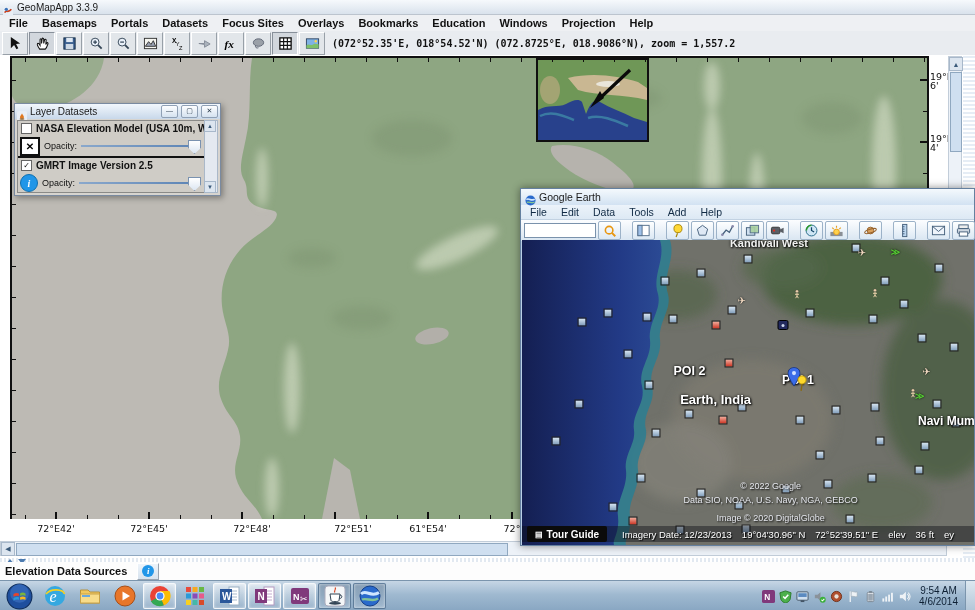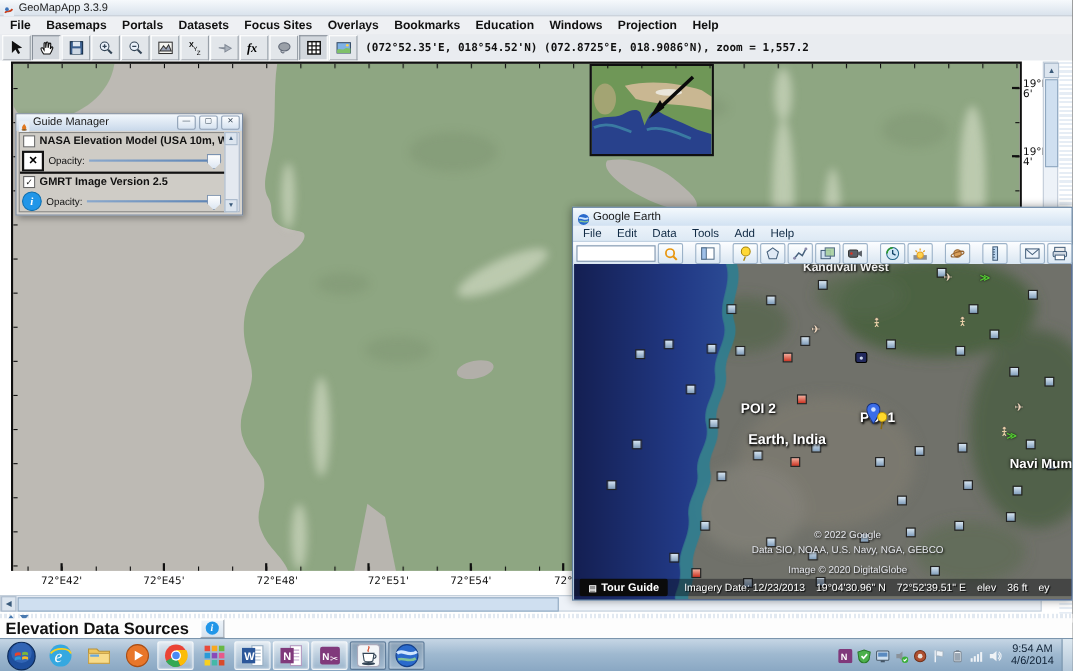--- a/index.html
+++ b/index.html
@@ -27,21 +27,21 @@
   .ylab{position:absolute;left:1px;font:9.5px "DejaVu Sans",sans-serif;color:#111;line-height:9px;}
   #gma-vscroll{position:absolute;left:948px;top:1px;width:14px;height:485px;background:#edf2f8;border:1px solid #c2cdd9;box-sizing:border-box;}
   #gma-hscroll{position:absolute;left:0;top:486px;width:947px;height:15px;background:#edf2f8;border:1px solid #c2cdd9;box-sizing:border-box;}
   .sb-arrow{position:absolute;width:12px;height:12px;background:#dce5ef;border:1px solid #a8b8ca;font-size:7px;color:#3a5a7a;display:flex;align-items:center;justify-content:center;}
   .vthumb{position:absolute;left:1px;top:15px;width:10px;height:78px;background:#cfdff0;border:1px solid #8fa8c0;border-color:#90a8c0;}
   .hthumb{position:absolute;left:15px;top:1px;width:490px;height:11px;background:#cfdff0;border:1px solid #90a8c0;}
   #gma-corner-strip{position:absolute;left:963px;top:1px;width:12px;height:502px;background:repeating-linear-gradient(0deg,#e6edf5 0 2px,#ffffff 2px 4px);}
   #gma-splitter{position:absolute;left:0;top:503px;width:975px;height:8px;background:repeating-linear-gradient(90deg,#e2e9f1 0 2px,#ffffff 2px 4px);}
   .split-tri{position:absolute;top:1px;width:0;height:0;border-left:4px solid transparent;border-right:4px solid transparent;}
   #gma-bottom{position:absolute;left:0;top:562px;width:975px;height:18px;background:#fdfdfd;display:flex;align-items:center;}
-  #elev-label{font-size:15px;font-weight:bold;color:#111;margin-left:5px;}
+  #elev-label{font-size:11px;font-weight:bold;color:#111;margin-left:5px;}
   .info-btn{margin-left:10px;width:22px;height:17px;border:1px solid;border-color:#fff #9aa4b0 #9aa4b0 #fff;background:linear-gradient(#eef4fa,#d6e2ee);display:flex;align-items:center;justify-content:center;padding:0;}
   .info-circle{width:12px;height:12px;border-radius:50%;background:#2196e8;color:#fff;font:italic bold 9px "Liberation Serif",serif;display:flex;align-items:center;justify-content:center;}
   
   #lm{position:absolute;left:14px;top:103px;width:205px;height:91px;border:1px solid #7a8aa0;background:#d7d4cf;box-shadow:2px 2px 6px rgba(0,0,0,.35);}
   #lm-titlebar{height:15px;background:linear-gradient(#f2f7fc,#c8d8ea);display:flex;align-items:center;gap:3px;padding:0 2px;}
   #lm-title{font-size:10px;color:#1a1a1a;flex:1;}
   .win-btn{width:15px;height:11px;border:1px solid #8fa0b5;border-radius:2px;background:linear-gradient(#fdfeff,#d5e2f0);font-size:7px;line-height:9px;text-align:center;color:#345;}
   #lm-body{position:absolute;left:2px;top:16px;right:14px;bottom:2px;background:#cfccc6;border:1px solid #8a8a88;overflow:hidden;}
   .lm-row1{display:flex;align-items:center;gap:4px;height:15px;padding-left:3px;white-space:nowrap;overflow:hidden;}
   .lm-check{width:9px;height:9px;background:#fff;border:1px solid #666;font-size:8px;line-height:9px;text-align:center;color:#111;flex:0 0 auto;}
@@ -238,21 +238,21 @@
             <path d="M92,10 L60,40" stroke="#0a0a0a" stroke-width="3.2"></path>
             <path d="M52,48 L66,38 L62,31 Z" fill="#0a0a0a"></path>
           </svg>
         </div>
       <div class="tick" style="left: 13px; bottom: 0px; width: 1px; height: 4px;"></div><div class="tick" style="left: 13px; top: 0px; width: 1px; height: 4px;"></div><div class="tick" style="left: 44px; bottom: 0px; width: 1px; height: 4px;"></div><div class="tick" style="left: 44px; top: 0px; width: 1px; height: 4px;"></div><div class="tick" style="left: 75px; bottom: 0px; width: 1px; height: 4px;"></div><div class="tick" style="left: 75px; top: 0px; width: 1px; height: 4px;"></div><div class="tick" style="left: 106px; bottom: 0px; width: 1px; height: 4px;"></div><div class="tick" style="left: 106px; top: 0px; width: 1px; height: 4px;"></div><div class="tick" style="left: 137px; bottom: 0px; width: 1px; height: 4px;"></div><div class="tick" style="left: 137px; top: 0px; width: 1px; height: 4px;"></div><div class="tick" style="left: 168px; bottom: 0px; width: 1px; height: 4px;"></div><div class="tick" style="left: 168px; top: 0px; width: 1px; height: 4px;"></div><div class="tick" style="left: 199px; bottom: 0px; width: 1px; height: 4px;"></div><div class="tick" style="left: 199px; top: 0px; width: 1px; height: 4px;"></div><div class="tick" style="left: 230px; bottom: 0px; width: 1px; height: 4px;"></div><div class="tick" style="left: 230px; top: 0px; width: 1px; height: 4px;"></div><div class="tick" style="left: 261px; bottom: 0px; width: 1px; height: 4px;"></div><div class="tick" style="left: 261px; top: 0px; width: 1px; height: 4px;"></div><div class="tick" style="left: 292px; bottom: 0px; width: 1px; height: 4px;"></div><div class="tick" style="left: 292px; top: 0px; width: 1px; height: 4px;"></div><div class="tick" style="left: 323px; bottom: 0px; width: 1px; height: 4px;"></div><div class="tick" style="left: 323px; top: 0px; width: 1px; height: 4px;"></div><div class="tick" style="left: 354px; bottom: 0px; width: 1px; height: 4px;"></div><div class="tick" style="left: 354px; top: 0px; width: 1px; height: 4px;"></div><div class="tick" style="left: 385px; bottom: 0px; width: 1px; height: 4px;"></div><div class="tick" style="left: 385px; top: 0px; width: 1px; height: 4px;"></div><div class="tick" style="left: 416px; bottom: 0px; width: 1px; height: 4px;"></div><div class="tick" style="left: 416px; top: 0px; width: 1px; height: 4px;"></div><div class="tick" style="left: 447px; bottom: 0px; width: 1px; height: 4px;"></div><div class="tick" style="left: 447px; top: 0px; width: 1px; height: 4px;"></div><div class="tick" style="left: 478px; bottom: 0px; width: 1px; height: 4px;"></div><div class="tick" style="left: 478px; top: 0px; width: 1px; height: 4px;"></div><div class="tick" style="left: 509px; bottom: 0px; width: 1px; height: 4px;"></div><div class="tick" style="left: 509px; top: 0px; width: 1px; height: 4px;"></div><div class="tick" style="left: 540px; bottom: 0px; width: 1px; height: 4px;"></div><div class="tick" style="left: 540px; top: 0px; width: 1px; height: 4px;"></div><div class="tick" style="left: 571px; bottom: 0px; width: 1px; height: 4px;"></div><div class="tick" style="left: 571px; top: 0px; width: 1px; height: 4px;"></div><div class="tick" style="left: 602px; bottom: 0px; width: 1px; height: 4px;"></div><div class="tick" style="left: 602px; top: 0px; width: 1px; height: 4px;"></div><div class="tick" style="left: 633px; bottom: 0px; width: 1px; height: 4px;"></div><div class="tick" style="left: 633px; top: 0px; width: 1px; height: 4px;"></div><div class="tick" style="left: 664px; bottom: 0px; width: 1px; height: 4px;"></div><div class="tick" style="left: 664px; top: 0px; width: 1px; height: 4px;"></div><div class="tick" style="left: 695px; bottom: 0px; width: 1px; height: 4px;"></div><div class="tick" style="left: 695px; top: 0px; width: 1px; height: 4px;"></div><div class="tick" style="left: 726px; bottom: 0px; width: 1px; height: 4px;"></div><div class="tick" style="left: 726px; top: 0px; width: 1px; height: 4px;"></div><div class="tick" style="left: 757px; bottom: 0px; width: 1px; height: 4px;"></div><div class="tick" style="left: 757px; top: 0px; width: 1px; height: 4px;"></div><div class="tick" style="left: 788px; bottom: 0px; width: 1px; height: 4px;"></div><div class="tick" style="left: 788px; top: 0px; width: 1px; height: 4px;"></div><div class="tick" style="left: 819px; bottom: 0px; width: 1px; height: 4px;"></div><div class="tick" style="left: 819px; top: 0px; width: 1px; height: 4px;"></div><div class="tick" style="left: 850px; bottom: 0px; width: 1px; height: 4px;"></div><div class="tick" style="left: 850px; top: 0px; width: 1px; height: 4px;"></div><div class="tick" style="left: 881px; bottom: 0px; width: 1px; height: 4px;"></div><div class="tick" style="left: 881px; top: 0px; width: 1px; height: 4px;"></div><div class="tick" style="left: 912px; bottom: 0px; width: 1px; height: 4px;"></div><div class="tick" style="left: 912px; top: 0px; width: 1px; height: 4px;"></div><div class="tick" style="right: 0px; top: 22px; width: 4px; height: 1px;"></div><div class="tick" style="left: 0px; top: 22px; width: 4px; height: 1px;"></div><div class="tick" style="right: 0px; top: 53px; width: 4px; height: 1px;"></div><div class="tick" style="left: 0px; top: 53px; width: 4px; height: 1px;"></div><div class="tick" style="right: 0px; top: 84px; width: 4px; height: 1px;"></div><div class="tick" style="left: 0px; top: 84px; width: 4px; height: 1px;"></div><div class="tick" style="right: 0px; top: 115px; width: 4px; height: 1px;"></div><div class="tick" style="left: 0px; top: 115px; width: 4px; height: 1px;"></div><div class="tick" style="right: 0px; top: 146px; width: 4px; height: 1px;"></div><div class="tick" style="left: 0px; top: 146px; width: 4px; height: 1px;"></div><div class="tick" style="right: 0px; top: 177px; width: 4px; height: 1px;"></div><div class="tick" style="left: 0px; top: 177px; width: 4px; height: 1px;"></div><div class="tick" style="right: 0px; top: 208px; width: 4px; height: 1px;"></div><div class="tick" style="left: 0px; top: 208px; width: 4px; height: 1px;"></div><div class="tick" style="right: 0px; top: 239px; width: 4px; height: 1px;"></div><div class="tick" style="left: 0px; top: 239px; width: 4px; height: 1px;"></div><div class="tick" style="right: 0px; top: 270px; width: 4px; height: 1px;"></div><div class="tick" style="left: 0px; top: 270px; width: 4px; height: 1px;"></div><div class="tick" style="right: 0px; top: 301px; width: 4px; height: 1px;"></div><div class="tick" style="left: 0px; top: 301px; width: 4px; height: 1px;"></div><div class="tick" style="right: 0px; top: 332px; width: 4px; height: 1px;"></div><div class="tick" style="left: 0px; top: 332px; width: 4px; height: 1px;"></div><div class="tick" style="right: 0px; top: 363px; width: 4px; height: 1px;"></div><div class="tick" style="left: 0px; top: 363px; width: 4px; height: 1px;"></div><div class="tick" style="right: 0px; top: 394px; width: 4px; height: 1px;"></div><div class="tick" style="left: 0px; top: 394px; width: 4px; height: 1px;"></div><div class="tick" style="right: 0px; top: 425px; width: 4px; height: 1px;"></div><div class="tick" style="left: 0px; top: 425px; width: 4px; height: 1px;"></div><div class="tick" style="right: 0px; top: 456px; width: 4px; height: 1px;"></div><div class="tick" style="left: 0px; top: 456px; width: 4px; height: 1px;"></div><div class="tick" style="left: 43px; bottom: 0px; width: 2px; height: 7px;"></div><div class="tick" style="left: 136px; bottom: 0px; width: 2px; height: 7px;"></div><div class="tick" style="left: 229px; bottom: 0px; width: 2px; height: 7px;"></div><div class="tick" style="left: 322px; bottom: 0px; width: 2px; height: 7px;"></div><div class="tick" style="left: 415px; bottom: 0px; width: 2px; height: 7px;"></div><div class="tick" style="left: 499px; bottom: 0px; width: 2px; height: 7px;"></div><div class="tick" style="right: 0px; top: 21px; width: 7px; height: 2px;"></div><div class="tick" style="right: 0px; top: 83px; width: 7px; height: 2px;"></div></div>
       <div id="gma-xaxis">
           <div class="xlab" style="left: 56px;">72°E42'</div>
           <div class="xlab" style="left: 149px;">72°E45'</div>
           <div class="xlab" style="left: 252px;">72°E48'</div>
           <div class="xlab" style="left: 353px;">72°E51'</div>
-          <div class="xlab" style="left: 428px;">72°E54'</div>
+          <div class="xlab" style="left: 428px;">61°E54'</div>
           <div class="xlab" style="left: 512px;">72°</div>
         </div>
       <div id="gma-yaxis">
           <div class="ylab" style="top: 16px;">
             <div>19°N</div>
             <div>6'</div>
           </div>
           <div class="ylab" style="top: 78px;">
             <div>19°N</div>
             <div>4'</div>
@@ -281,21 +281,21 @@
     </div>
   </div>
 
   <div id="lm">
     <div id="lm-titlebar">
       <span class="appicon"><svg viewBox="0 0 12 12" width="10" height="10">
             <rect width="12" height="12" rx="2" fill="#e8eef5"></rect>
             <path d="M4 9 C3 6 5 5 6 3 C7 5 9 6 8 9 Z" fill="#e07820"></path>
             <ellipse cx="6" cy="9.6" rx="3" ry="1" fill="#8a5a20"></ellipse>
           </svg></span>
-      <span id="lm-title">Guide Manager</span>
+      <span id="lm-title">Layer Datasets</span>
       <span class="win-btn">—</span>
       <span class="win-btn">▢</span>
       <span class="win-btn">✕</span>
     </div>
     <div id="lm-body">
       <div class="lm-row1">
         <span class="lm-check"></span>
         <span class="lm-label">NASA Elevation Model (USA 10m, World 30m</span>
       </div>
       <div class="lm-row2">

